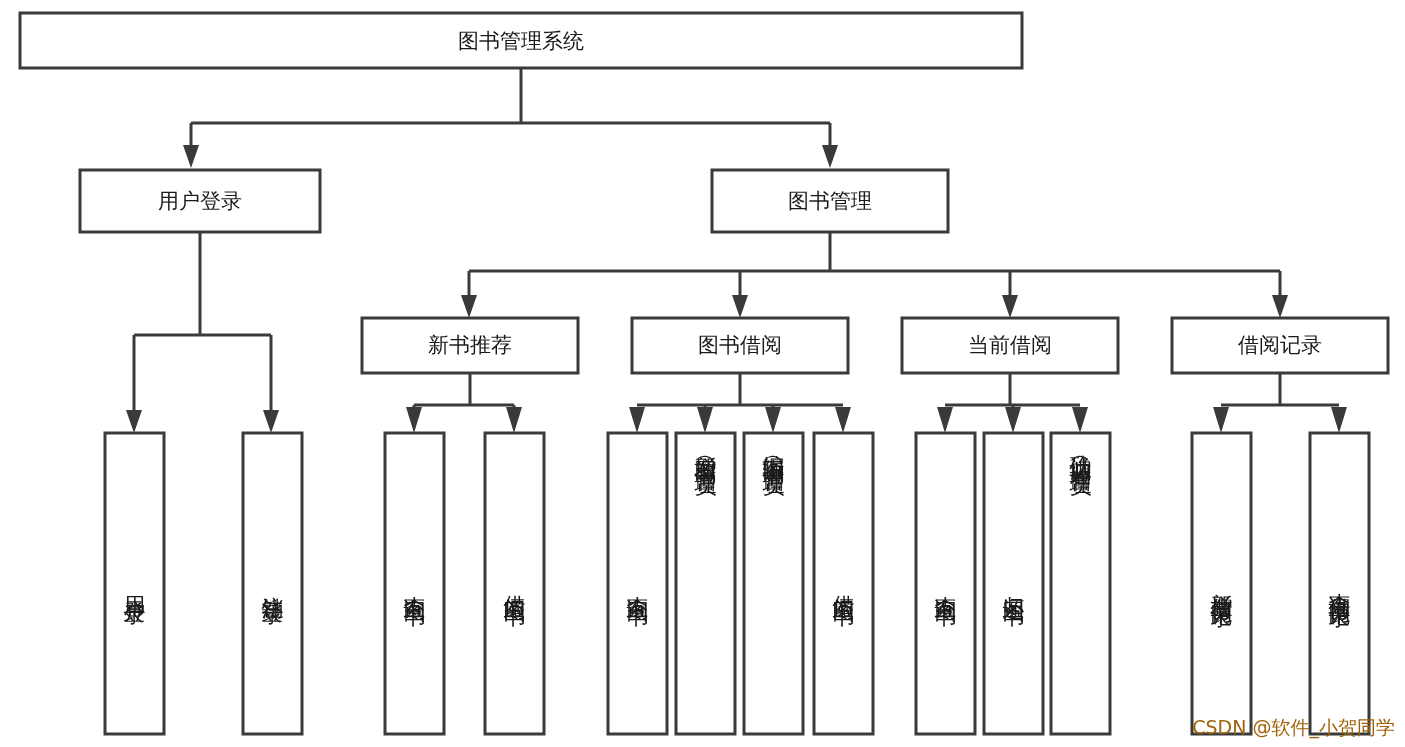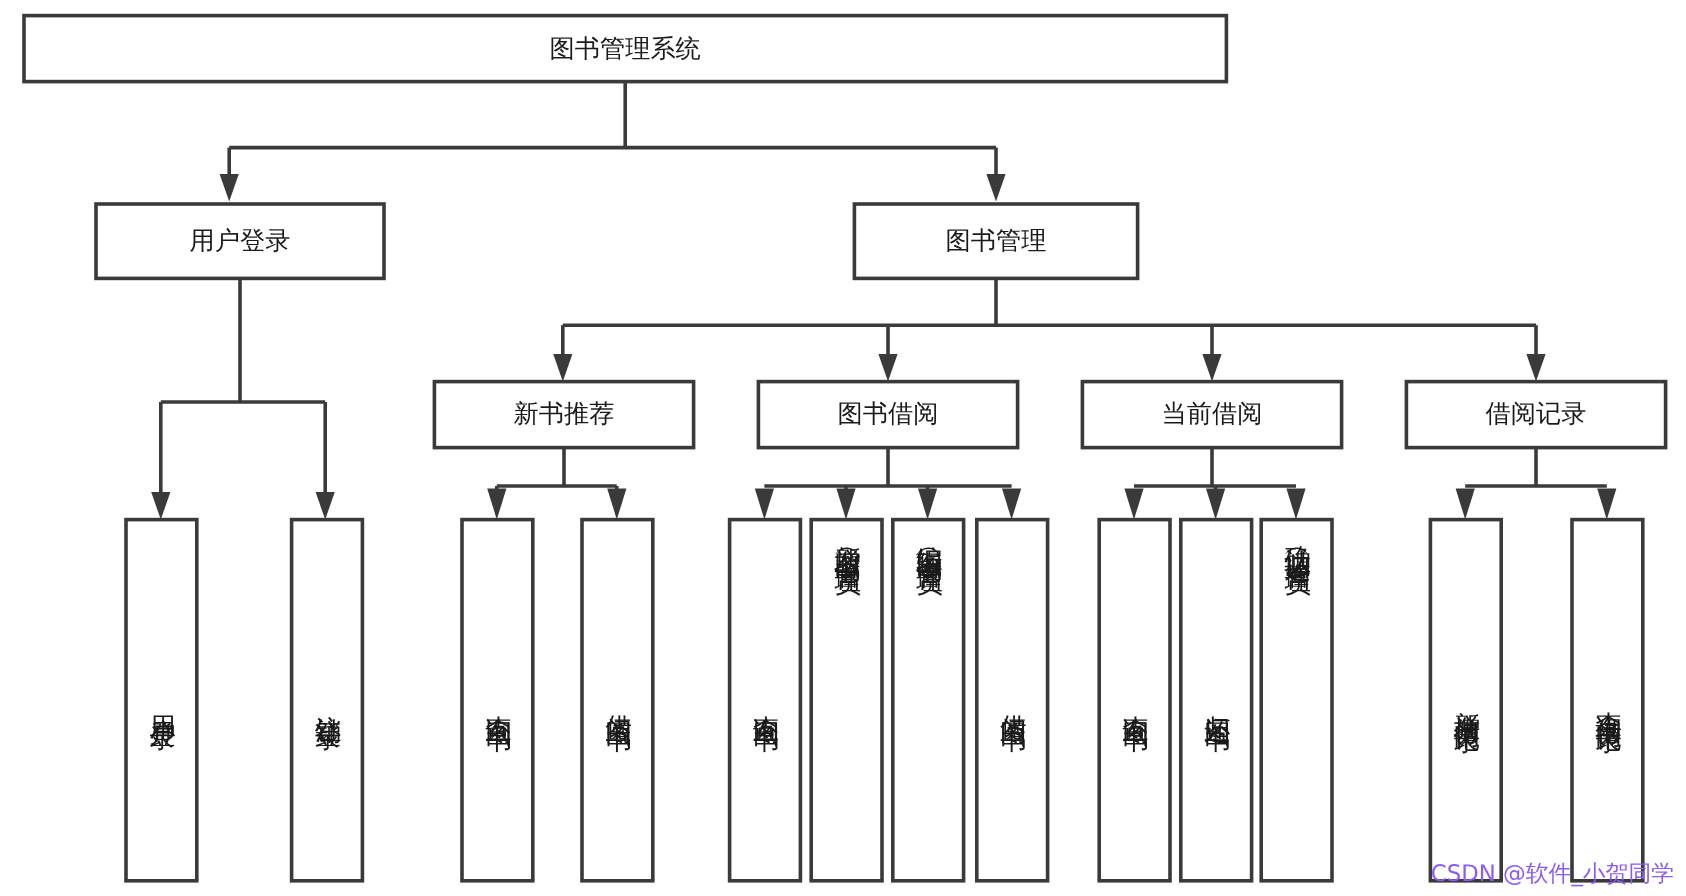--- a/index.html
+++ b/index.html
@@ -68,21 +68,21 @@
     letter-spacing: 3px;
     color: #1a1a1a;
     white-space: nowrap;
   }
   .watermark {
     position: absolute;
     right: 10px;
     bottom: 4px;
     font-family: "DejaVu Sans", "Liberation Sans", sans-serif;
     font-size: 19px;
-    color: #8b5cf6;
+    color: #a16207;
     white-space: nowrap;
     user-select: none;
   }
 </style>
 </head>
 <body>
 
 <div id="diagram-root">
 
   <svg id="tree-svg" viewBox="0 0 1405 747" xmlns="http://www.w3.org/2000/svg">

